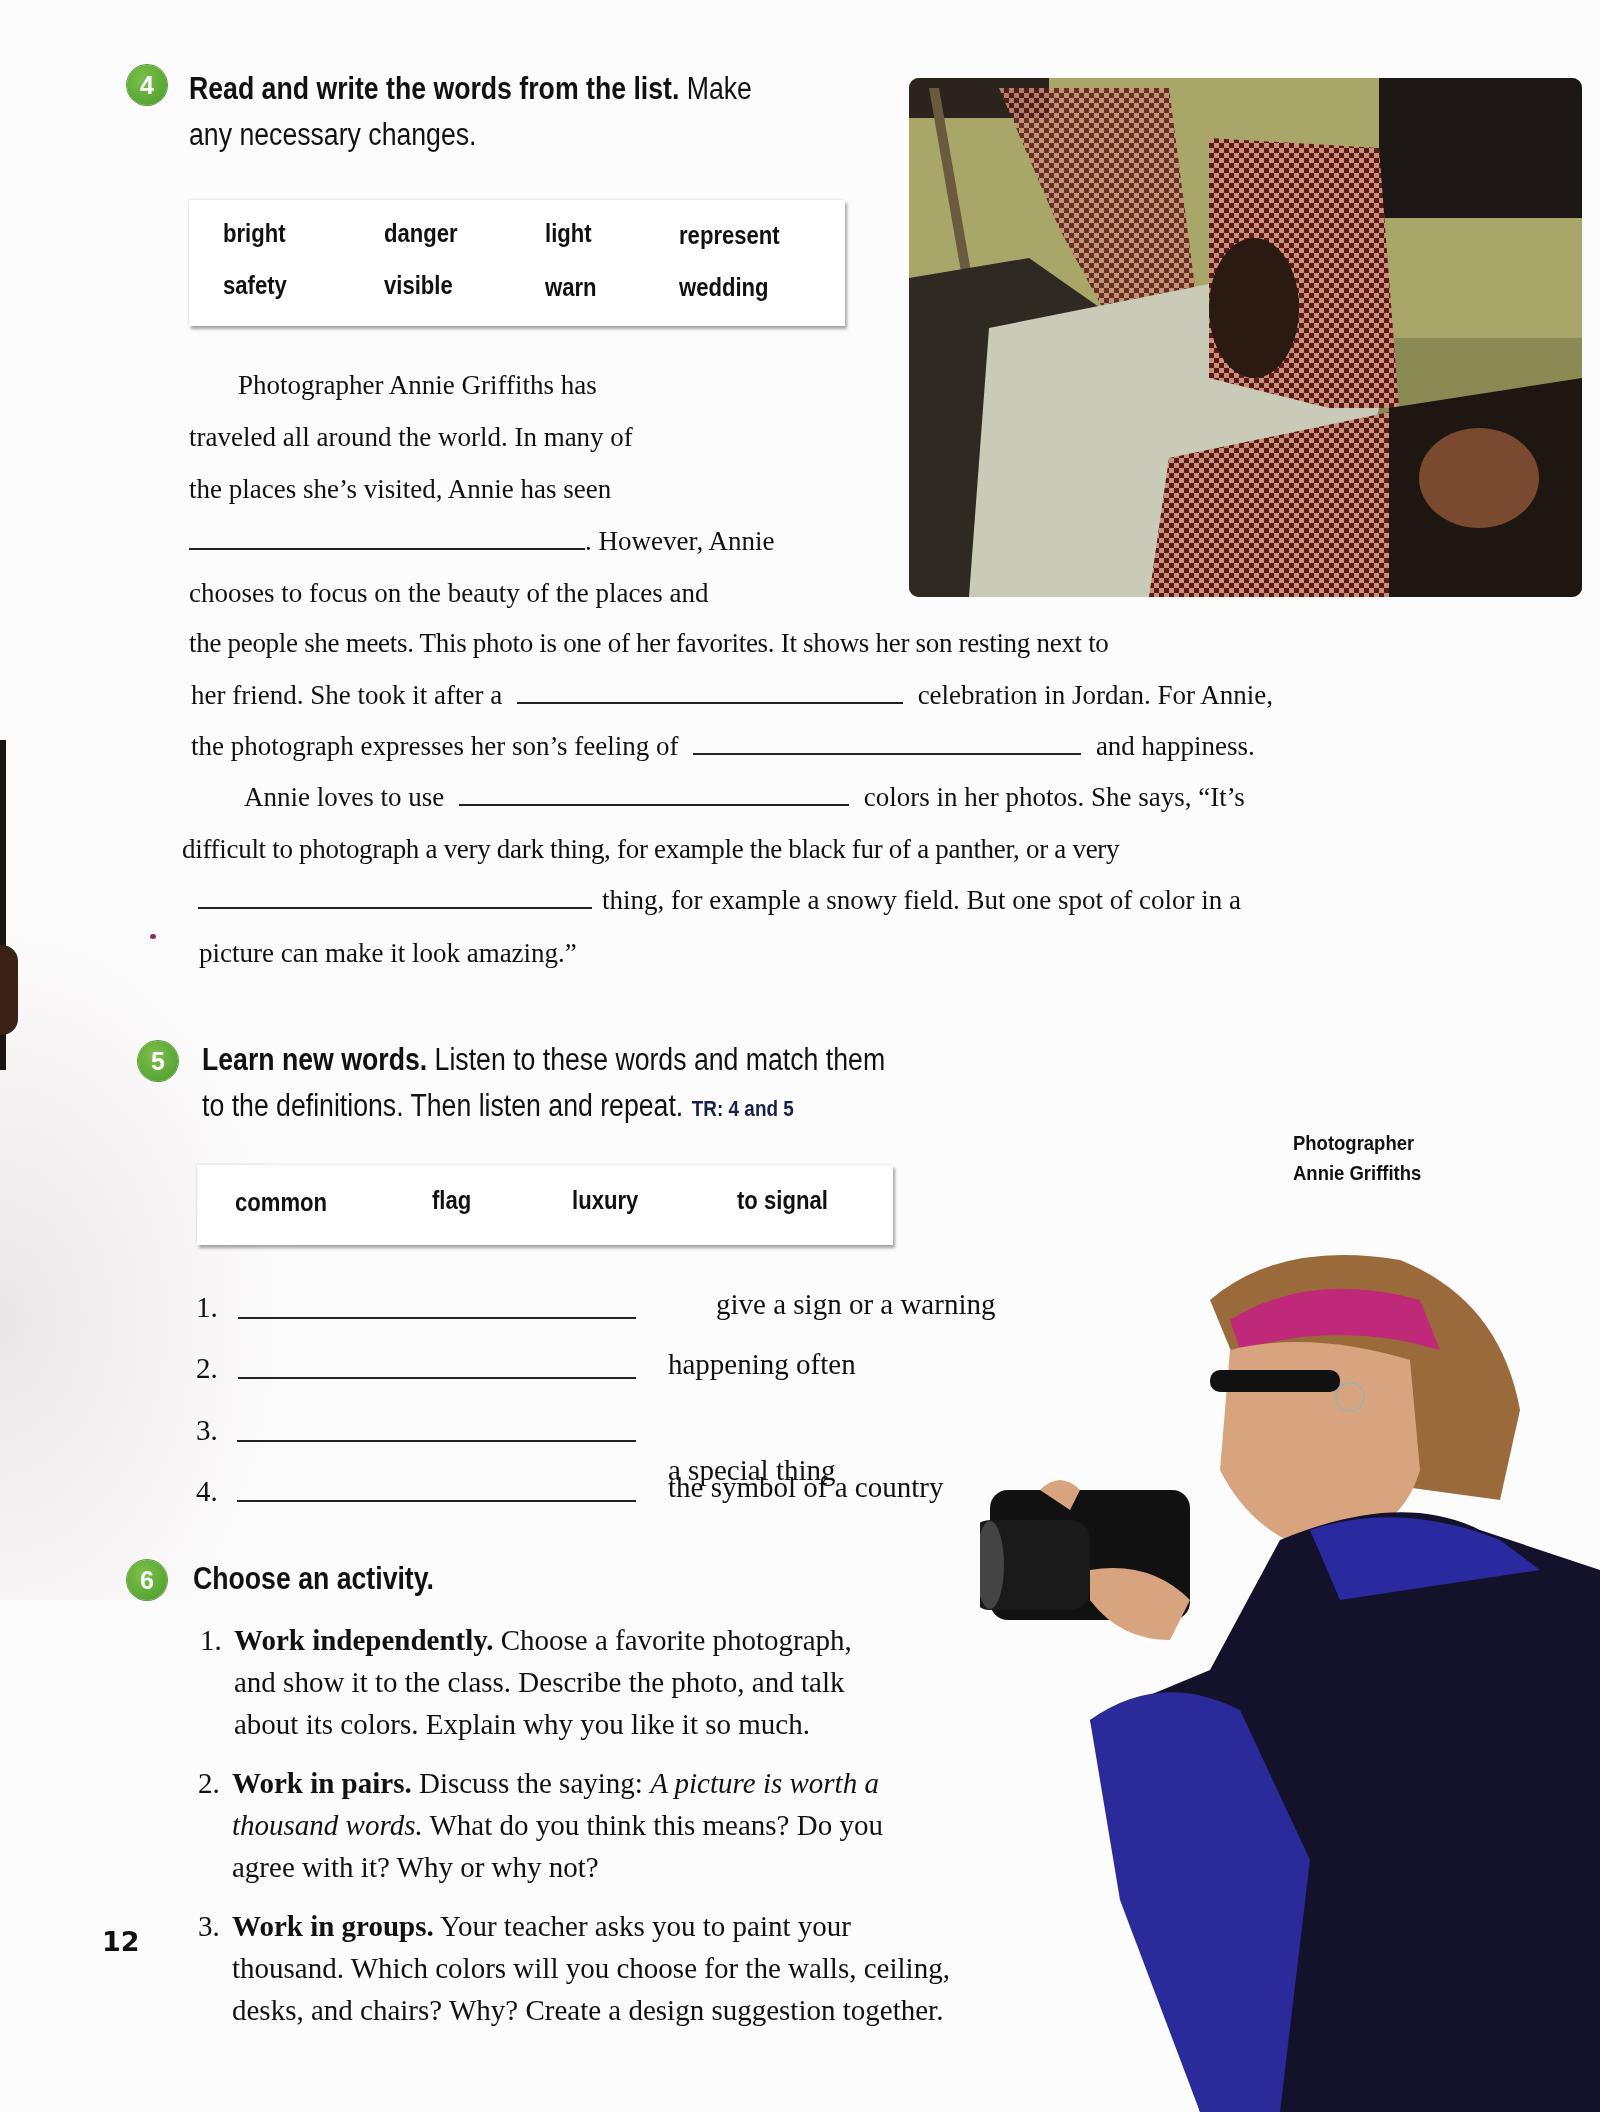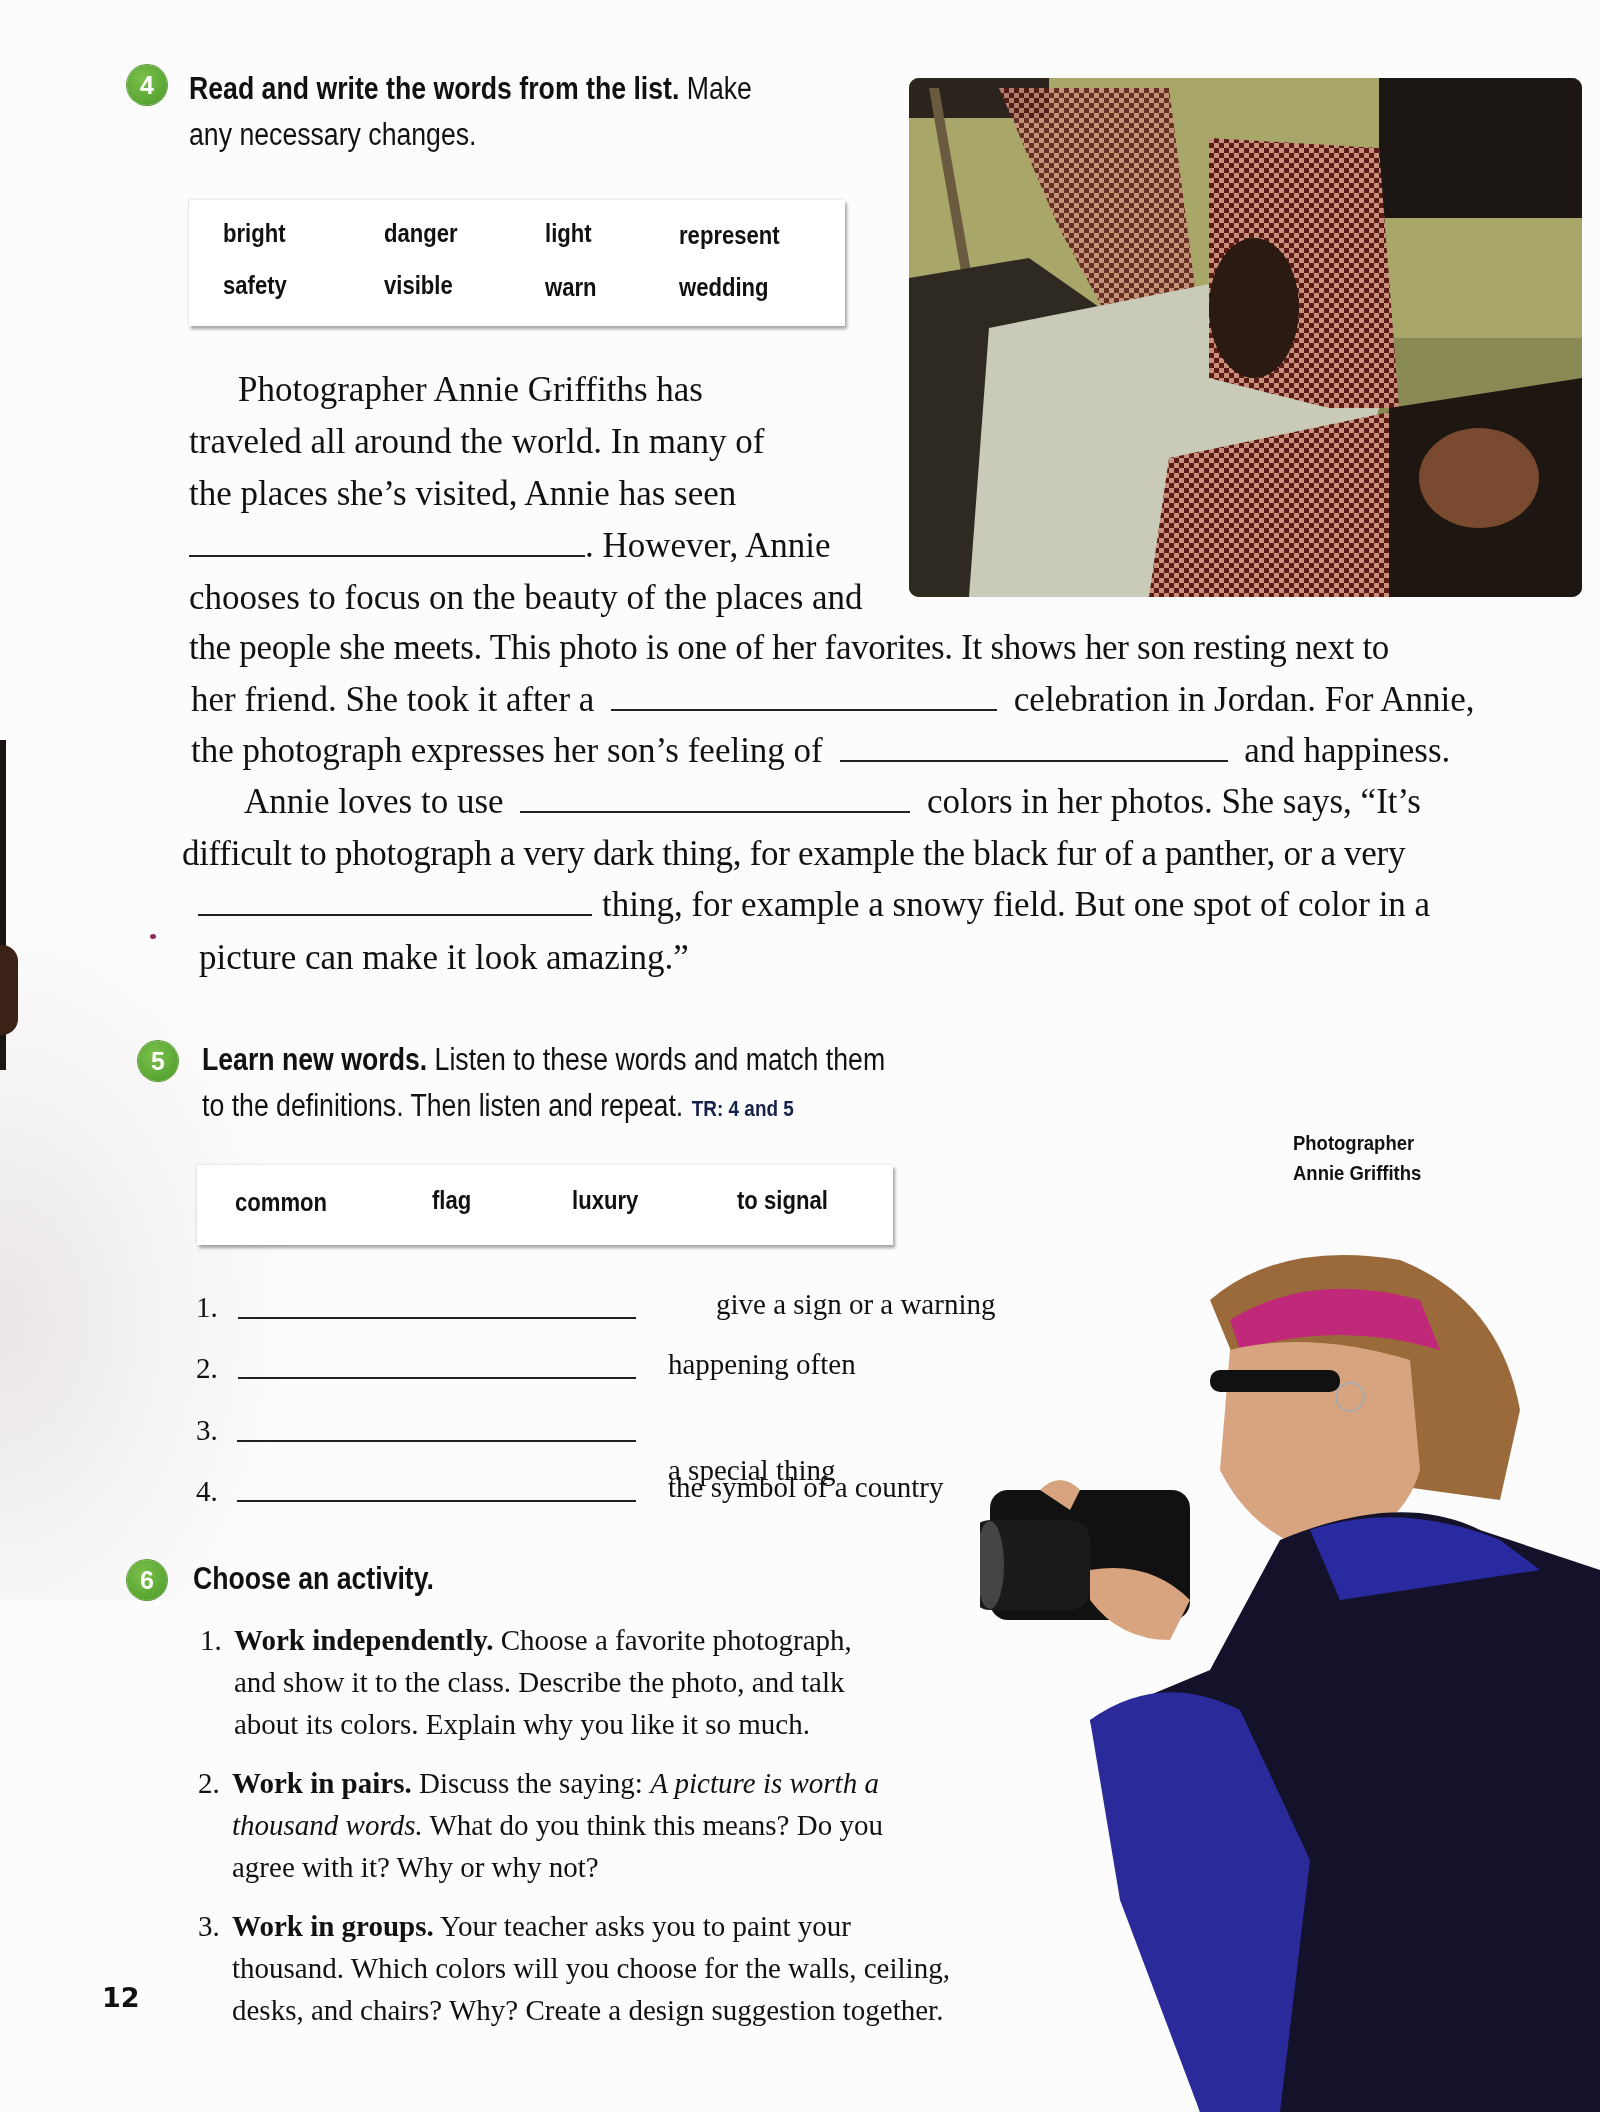--- a/index.html
+++ b/index.html
@@ -33,38 +33,38 @@
 
   .wordbox {
     position: absolute; background: #fff;
     box-shadow: 2px 3px 3px rgba(0,0,0,0.35), -1px -1px 2px rgba(0,0,0,0.08);
   }
   .word {
     position: absolute; font-family: "Liberation Sans", sans-serif; font-weight: bold;
     font-size: 26px; transform: scaleX(0.85); transform-origin: left top; white-space: nowrap;
   }
 
-  .para { position: absolute; font-size: 35px; white-space: nowrap; }
+  .para { position: absolute; font-size: 27px; white-space: nowrap; }
   .blank { display: inline-block; border-bottom: 2px solid #222; height: 1px; vertical-align: baseline; }
 
   .photo1 {
     position: absolute; left: 909px; top: 78px; width: 673px; height: 519px; border-radius: 10px;
     overflow: hidden; background: #2b2318;
   }
   .photo2 { position: absolute; left: 980px; top: 1240px; width: 620px; height: 872px; }
 
   .caption {
     position: absolute; left: 1293px; top: 1128px; font-family: "Liberation Sans", sans-serif;
     font-weight: bold; font-size: 21px; line-height: 30px; transform: scaleX(0.88); transform-origin: left top;
   }
   .defn { position: absolute; font-size: 29px; white-space: nowrap; }
   .numlbl { position: absolute; font-size: 29px; }
   .act { position: absolute; font-size: 29px; line-height: 42px; }
   .act .n { position: absolute; left: -34px; }
-  .pagenum { position: absolute; left: 102px; top: 1982px; font-family: "DejaVu Sans", sans-serif; font-weight: bold; font-size: 27px; }
+  .pagenum { position: absolute; left: 102px; top: 1926px; font-family: "DejaVu Sans", sans-serif; font-weight: bold; font-size: 27px; }
 </style>
 </head>
 <body>
 
 <div class="shade-left"></div>
 <div class="edge-bar"></div>
 <div class="thumb"></div>
 <div class="speck"></div>
 
 <div class="badge" style="left:127px;top:65px;">4</div>

